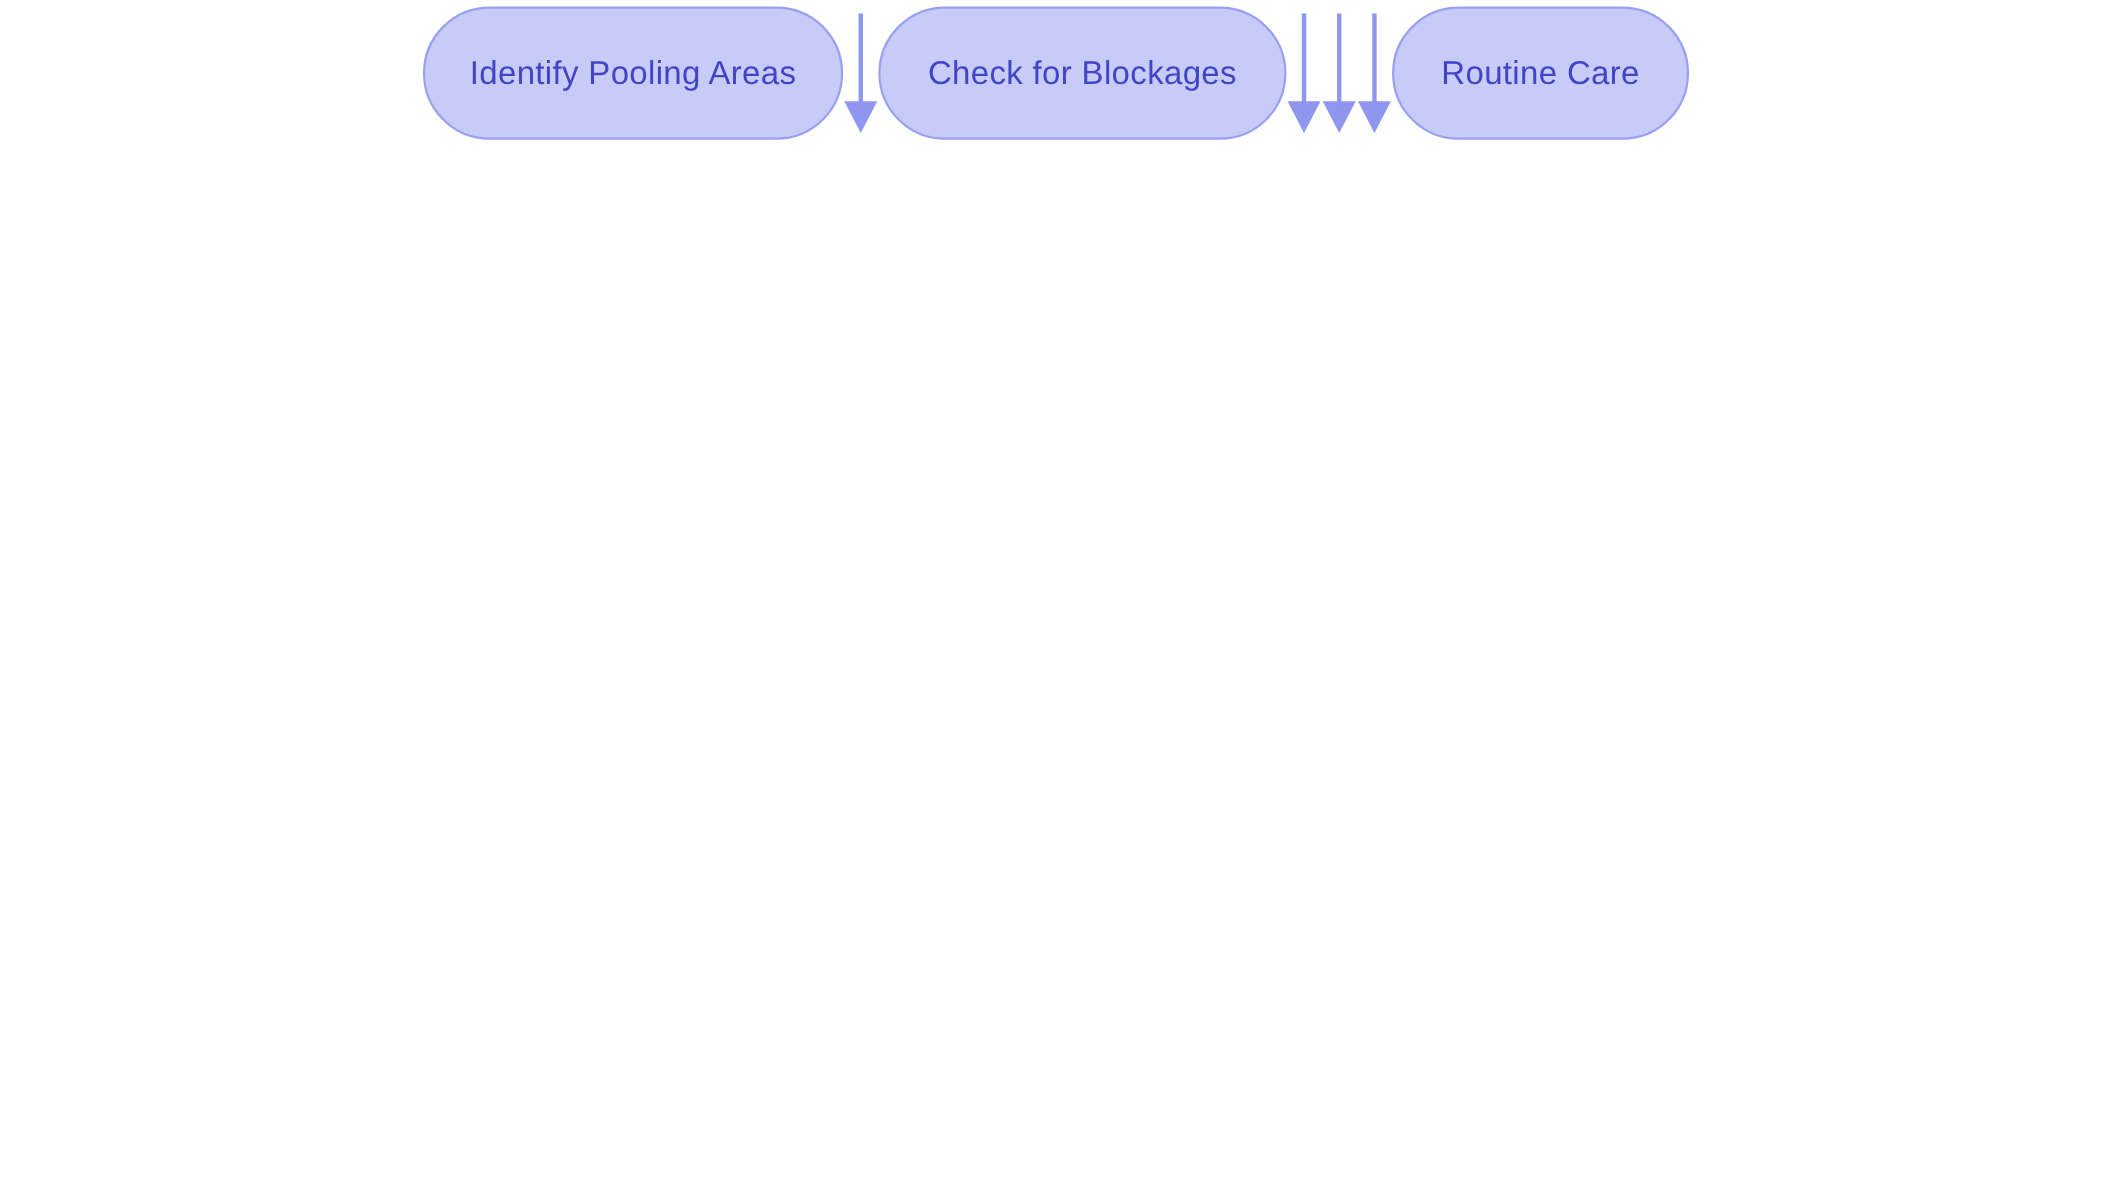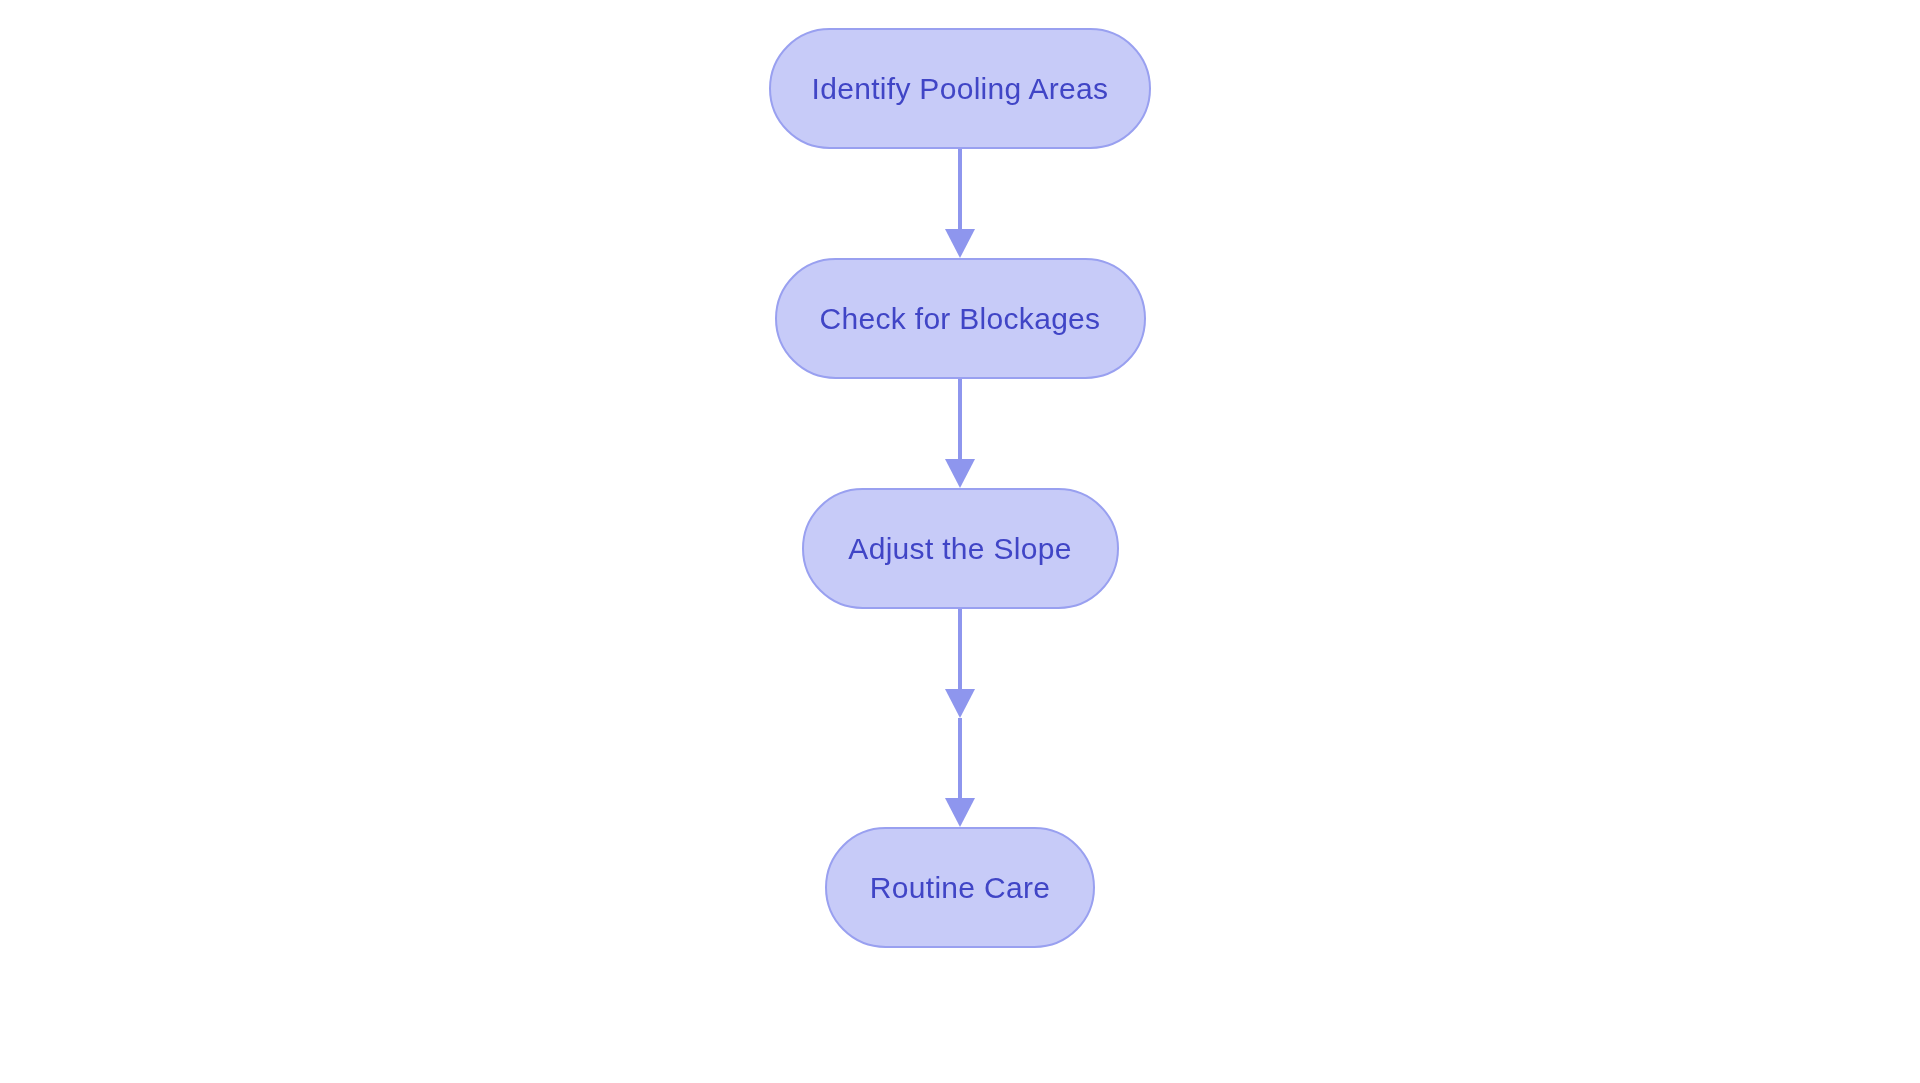--- a/index.html
+++ b/index.html
@@ -12,25 +12,25 @@
     font-family: "Liberation Sans", "DejaVu Sans", sans-serif;
   }
   .canvas {
     position: relative;
     width: 1920px;
     height: 1083px;
     background: #ffffff;
   }
   .flow {
     position: absolute;
-    top: 28px;
+    top: 6px;
     left: 50%;
     transform: translateX(-50%);
     display: flex;
-    flex-direction: column;
+    flex-direction: row;
     align-items: center;
   }
   .node {
     box-sizing: border-box;
     height: 121px;
     border-radius: 61px;
     background: #c7cbf8;
     border: 2px solid #99a0f0;
     display: flex;
     align-items: center;
@@ -73,23 +73,20 @@
 
     <div class="node n2">
       <span>Check for Blockages</span>
     </div>
 
     <svg class="connector" viewBox="0 0 32 109">
       <line x1="16" y1="0" x2="16" y2="84" stroke="#8e96ee" stroke-width="4"></line>
       <polygon points="1,80 31,80 16,109" fill="#8e96ee"></polygon>
     </svg>
 
-    <div class="node n3">
-      <span>Adjust the Slope</span>
-    </div>
 
     <svg class="connector" viewBox="0 0 32 109">
       <line x1="16" y1="0" x2="16" y2="84" stroke="#8e96ee" stroke-width="4"></line>
       <polygon points="1,80 31,80 16,109" fill="#8e96ee"></polygon>
     </svg>
 
 
     <svg class="connector" viewBox="0 0 32 109">
       <line x1="16" y1="0" x2="16" y2="84" stroke="#8e96ee" stroke-width="4"></line>
       <polygon points="1,80 31,80 16,109" fill="#8e96ee"></polygon>

